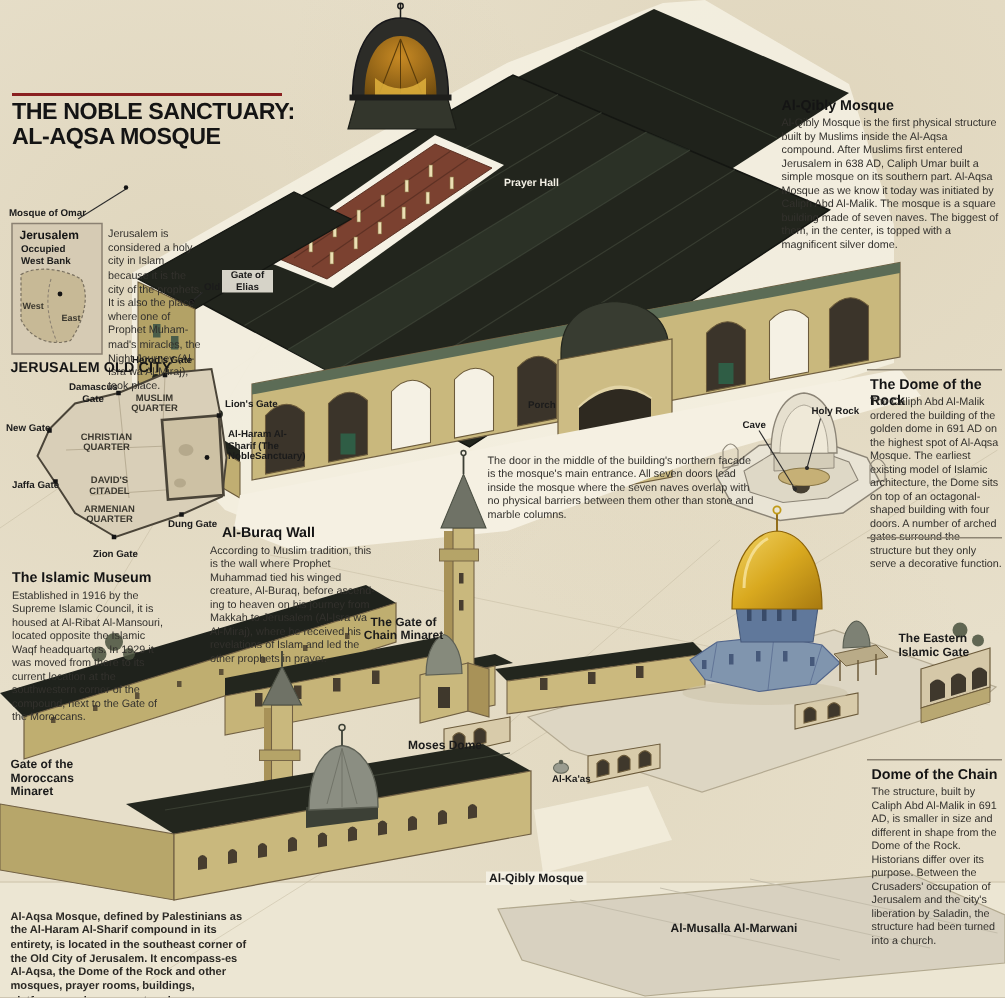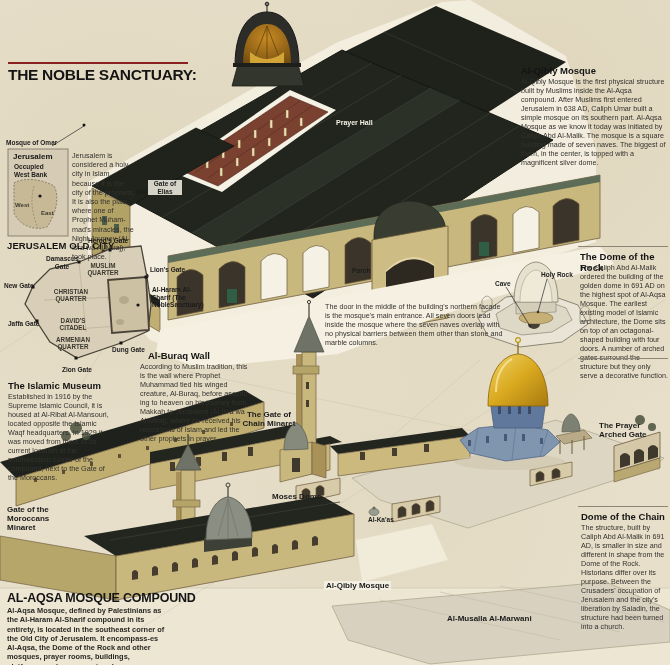--- a/index.html
+++ b/index.html
@@ -381,20 +381,21 @@
       <rect x="35.5" y="319.5" width="3" height="3"></rect>
           <rect x="119.5" y="341.5" width="3" height="3"></rect>
       <rect x="74.5" y="356.5" width="3" height="3"></rect>
     </g>
   </g>
 </svg>
 
 <div class="abs rule-red" style="left:8px;top:62px;width:180px;"></div>
 <div class="abs hd" style="left:8px;top:67px;width:200px;">
   <span style="display:block">THE NOBLE SANCTUARY:</span>
+  <span style="display:block">AL-AQSA MOSQUE</span>
 </div>
 
 <div class="abs lbl" style="left:6px;top:139px;width:52px;">Mosque of Omar</div>
 <div class="abs" style="left:13px;top:152px;font-weight:bold;font-size:8px;color:#141414;">Jerusalem</div>
 <div class="abs lbl" style="left:14px;top:163px;width:42px;">Occupied West Bank</div>
 <div class="abs" style="left:15px;top:202px;font-weight:bold;font-size:6px;color:#3b382f;">West</div>
 <div class="abs" style="left:41px;top:210px;font-weight:bold;font-size:6px;color:#3b382f;">East</div>
 <div class="abs lbl" style="left:136px;top:188px;">Old City</div>
 <div class="abs cap" style="left:72px;top:151px;width:63px;">Jerusalem is considered a holy city in Islam because it is the city of the prophets. It is also the place where one of Prophet Muham-mad's miracles, the Night Journey (Al-Isra wa Al-Miraj), took place.</div>
 
@@ -425,29 +426,28 @@
 <div class="abs sec-title" style="left:580px;top:251px;">The Dome of the Rock</div>
 <div class="abs sec-body" style="left:580px;top:263px;width:89px;">The Caliph Abd Al-Malik ordered the building of the golden dome in 691 AD on the highest spot of Al-Aqsa Mosque. The earliest existing model of Islamic architecture, the Dome sits on top of an octagonal-shaped building with four doors. A number of arched gates surround the structure but they only serve a decorative function.</div>
 <div class="abs rule-thin" style="left:578px;top:358px;width:90px;"></div>
 
 <div class="abs sec-body" style="left:325px;top:302px;width:178px;">The door in the middle of the building's northern facade is the mosque's main entrance. All seven doors lead inside the mosque where the seven naves overlap with no physical barriers between them other than stone and marble columns.</div>
 
 <div class="abs rule-thin" style="left:578px;top:506px;width:90px;"></div>
 <div class="abs sec-title" style="left:581px;top:511px;">Dome of the Chain</div>
 <div class="abs sec-body" style="left:581px;top:523px;width:89px;">The structure, built by Caliph Abd Al-Malik in 691 AD, is smaller in size and different in shape from the Dome of the Rock. Historians differ over its purpose. Between the Crusaders' occupation of Jerusalem and the city's liberation by Saladin, the structure had been turned into a church.</div>
 
-<div class="abs big-title" style="left:7px;top:591px;">AL-AQSA MOSQUE COMPOUND</div>
 <div class="abs compound-body" style="left:7px;top:606px;width:158px;">Al-Aqsa Mosque, defined by Palestinians as the Al-Haram Al-Sharif compound in its entirety, is located in the southeast corner of the Old City of Jerusalem. It encompass-es Al-Aqsa, the Dome of the Rock and other mosques, prayer rooms, buildings, platforms, and open courtyards.</div>
 
 <div class="abs lblw" style="left:336px;top:119px;">Prayer Hall</div>
 <div class="abs lbl onwhite" style="left:148px;top:180px;width:30px;text-align:center;">Gate of Elias</div>
 <div class="abs lbl" style="left:352px;top:267px;">Porch</div>
 <div class="abs lbl" style="left:541px;top:271px;">Holy Rock</div>
 <div class="abs lbl" style="left:495px;top:280px;">Cave</div>
 <div class="abs lbl8" style="left:240px;top:382px;width:58px;text-align:center;margin-top:28px;">The Gate of Chain Minaret</div>
 <div class="abs lbl8" style="left:272px;top:460px;margin-top:32px;">Moses Dome</div>
-<div class="abs lbl8" style="left:599px;top:421px;width:54px;">The Prayer Arched Gate</div>
+<div class="abs lbl8" style="left:599px;top:421px;width:54px;">The Eastern Islamic Gate</div>
 <div class="abs lbl8" style="left:7px;top:489px;width:58px;margin-top:16px;">Gate of the Moroccans Minaret</div>
 <div class="abs lbl" style="left:368px;top:516px;">Al-Ka'as</div>
 <div class="abs lbl8 onwhite" style="left:324px;top:581px;">Al-Qibly Mosque</div>
 <div class="abs lbl8" style="left:447px;top:614px;">Al-Musalla Al-Marwani</div>
 
 </div>
 
 </body></html>

